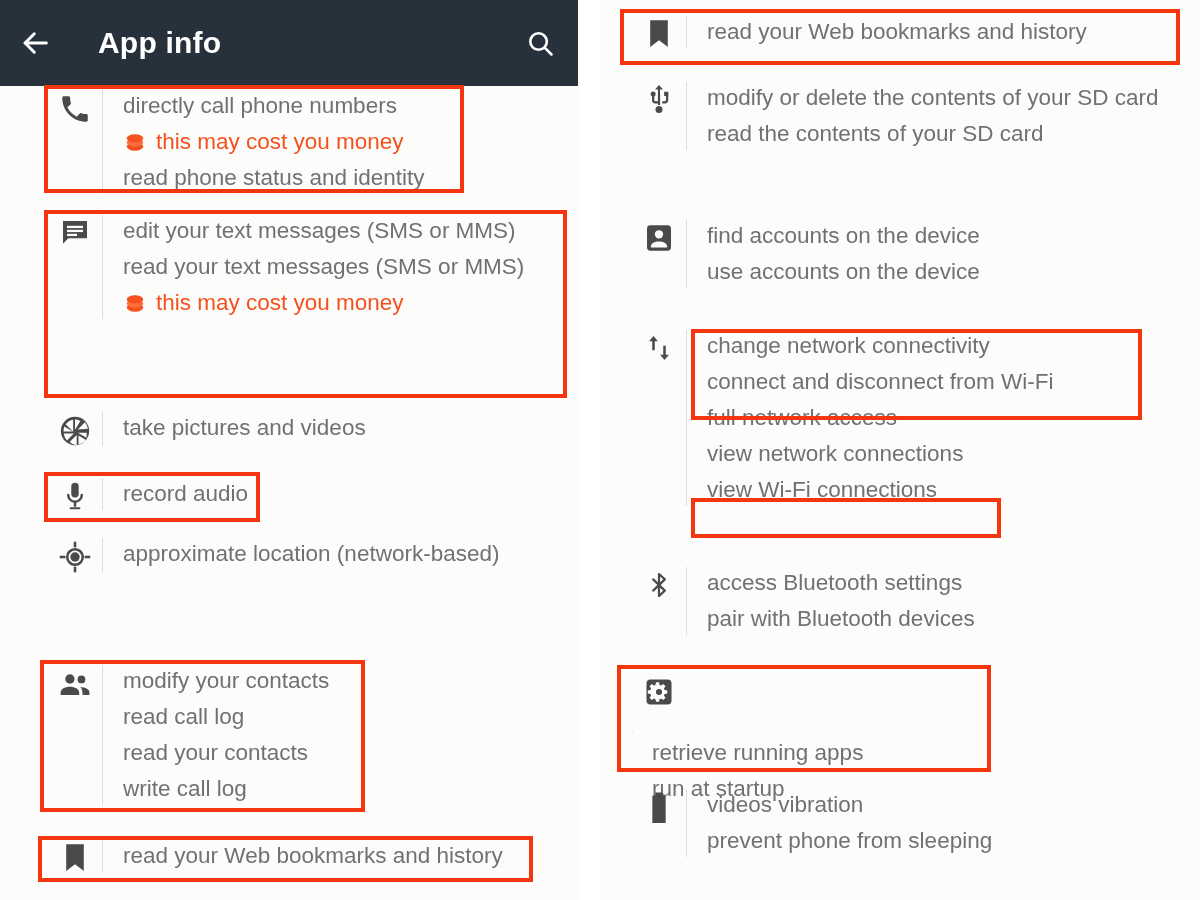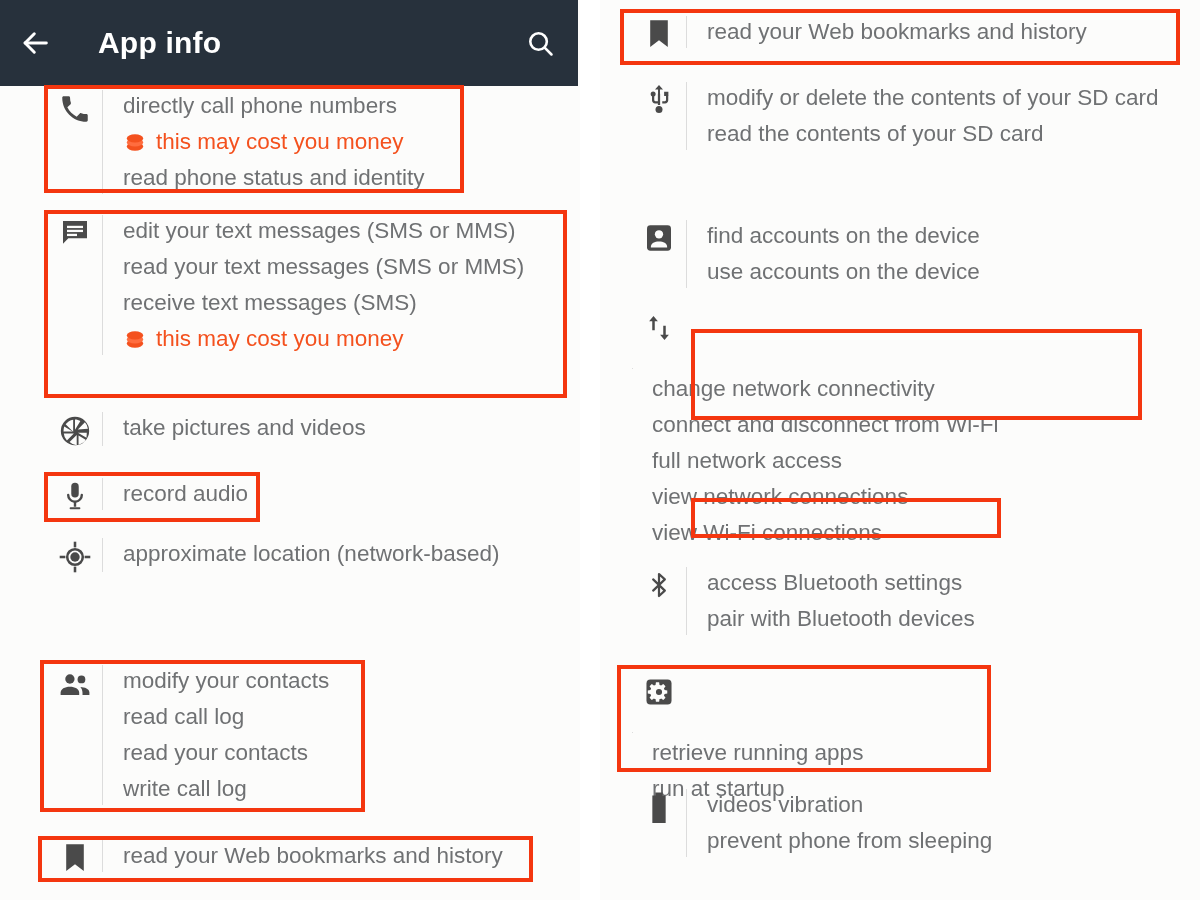--- a/index.html
+++ b/index.html
@@ -129,21 +129,20 @@
         <path d="M3 3h18v13H7l-4 4V3z"></path>
         <rect x="6" y="6.6" width="12" height="1.7" fill="#fcfcfb"></rect>
         <rect x="6" y="9.6" width="12" height="1.7" fill="#fcfcfb"></rect>
         <rect x="6" y="12.6" width="7.5" height="1.7" fill="#fcfcfb"></rect>
       </svg>
     </div>
     <div class="perm-divider"></div>
     <div class="perm-lines">
       <div class="perm-line">edit your text messages (SMS or MMS)</div>
       <div class="perm-line">read your text messages (SMS or MMS)</div>
-      <div class="perm-line">receive text messages (SMS)</div>
       <div class="perm-line cost">
         <span class="coin">
           <svg class="ico" width="24" height="22" viewBox="0 0 24 22">
             <ellipse cx="12" cy="15.5" rx="8.2" ry="4.2" fill="#f4511e"></ellipse>
             <ellipse cx="12" cy="11.4" rx="8.2" ry="4.2" fill="#ff6d3f"></ellipse>
             <ellipse cx="12" cy="7.4" rx="8.2" ry="4.2" fill="#f4511e"></ellipse>
           </svg>
         </span>
         <span>this may cost you money</span>
       </div>
@@ -267,21 +266,21 @@
         <path d="M5.9 18.6c0-2.6 2.9-4 6.1-4s6.1 1.4 6.1 4v.6H5.9v-.6z" fill="#fcfcfb"></path>
       </svg>
     </div>
     <div class="perm-divider"></div>
     <div class="perm-lines">
       <div class="perm-line">find accounts on the device</div>
       <div class="perm-line">use accounts on the device</div>
     </div>
   </div>
 
-  <div class="perm-row" style="left:632px;top:308px;width:520px;flex-direction:column;">
+  <div class="perm-row" style="left:632px;top:328px;width:520px;">
     <div class="perm-icon">
       <svg class="ico" width="30" height="32" viewBox="0 0 24 24" fill="#4a4a4a">
         <path d="M7.6 2.4l3.5 4.2H8.6v7.2H6.6V6.6H4.1L7.6 2.4z"></path>
         <path d="M16.4 21.6l-3.5-4.2h2.5v-7.2h2v7.2h2.5l-3.5 4.2z"></path>
       </svg>
     </div>
     <div class="perm-divider"></div>
     <div class="perm-lines">
       <div class="perm-line">change network connectivity</div>
       <div class="perm-line">connect and disconnect from Wi-Fi</div>

